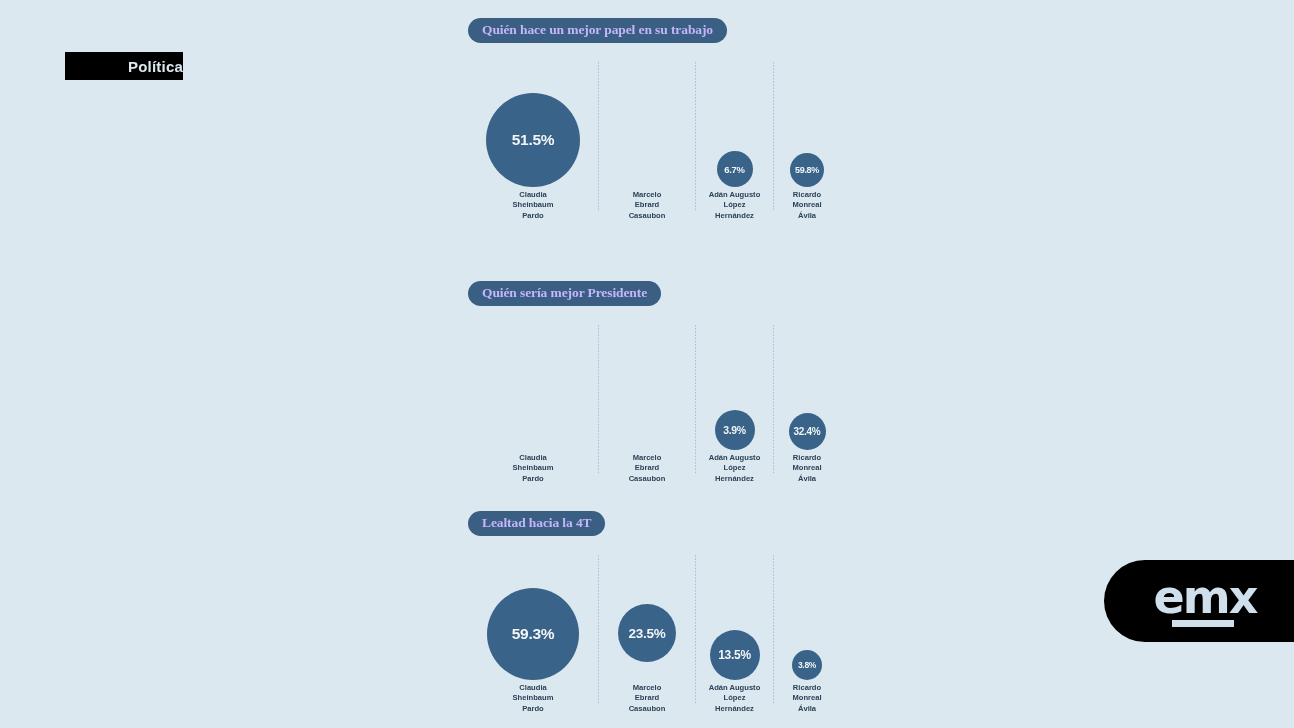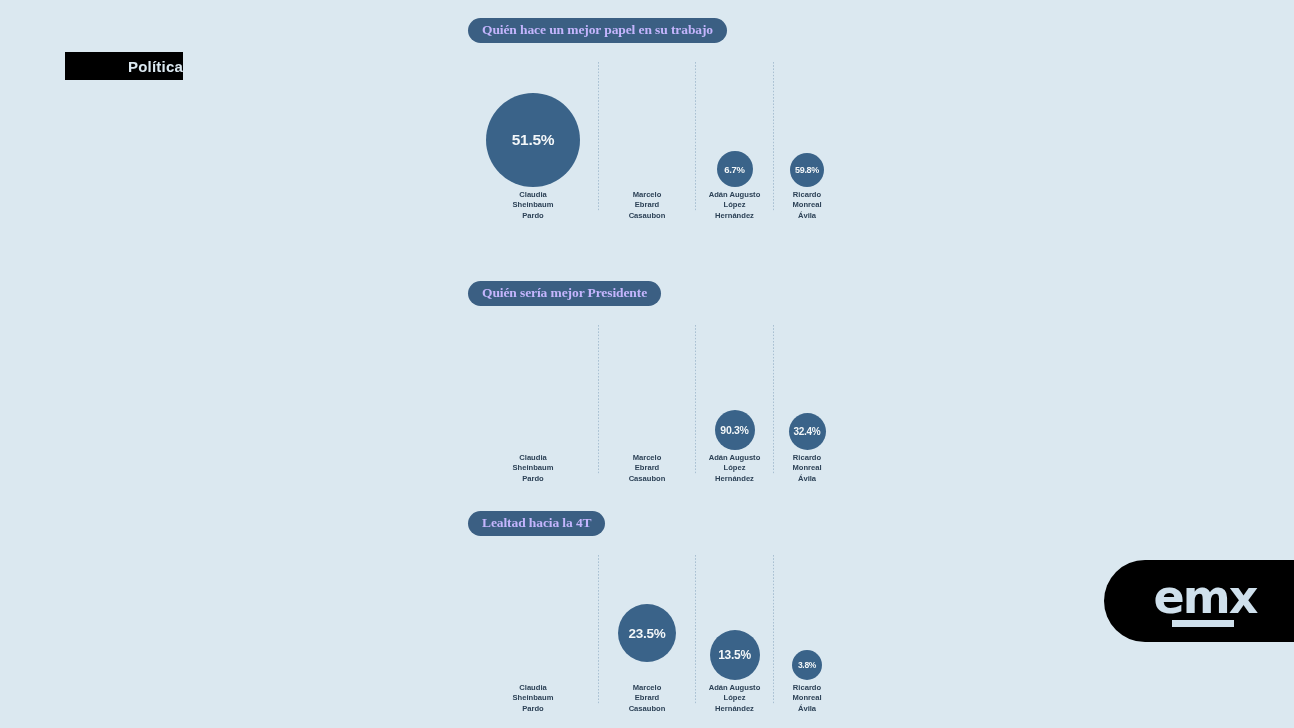--- a/index.html
+++ b/index.html
@@ -244,21 +244,21 @@
         <div class="col col-1">
           <div class="names">
             <span class="nm">Marcelo</span>
             <span class="nm">Ebrard</span>
             <span class="nm">Casaubon</span>
           </div>
         </div>
         <div class="col col-2">
           <div class="bubble-zone">
             <div class="bubble" style="width: 40px; height: 40px; left: calc(50% - 20px); top: 85px;">
-              <span class="pct" style="font-size: 10.5px;">90.3%</span>
+              <span class="pct" style="font-size: 10.5px;">3.9%</span>
             </div>
           </div>
           <div class="names">
             <span class="nm">Adán Augusto</span>
             <span class="nm">López</span>
             <span class="nm">Hernández</span>
           </div>
         </div>
         <div class="col col-3">
           <div class="bubble-zone">
@@ -275,20 +275,25 @@
       </div>
   </div>
 
   <div class="chart-block" id="chart-2">
     <div class="chart-title-pill">Lealtad hacia la 4T</div>
     <div class="chart-body">
         <div class="divider div-0"></div>
         <div class="divider div-1"></div>
         <div class="divider div-2"></div>
         <div class="col col-0">
+          <div class="bubble-zone">
+            <div class="bubble" style="width: 92px; height: 92px; left: calc(50% - 46px); top: 33px;">
+              <span class="pct" style="font-size: 15.5px;">59.3%</span>
+            </div>
+          </div>
           <div class="names">
             <span class="nm">Claudia</span>
             <span class="nm">Sheinbaum</span>
             <span class="nm">Pardo</span>
           </div>
         </div>
         <div class="col col-1">
           <div class="bubble-zone">
             <div class="bubble" style="width: 58px; height: 58px; left: calc(50% - 29px); top: 49px;">
               <span class="pct" style="font-size: 13.5px;">23.5%</span>

